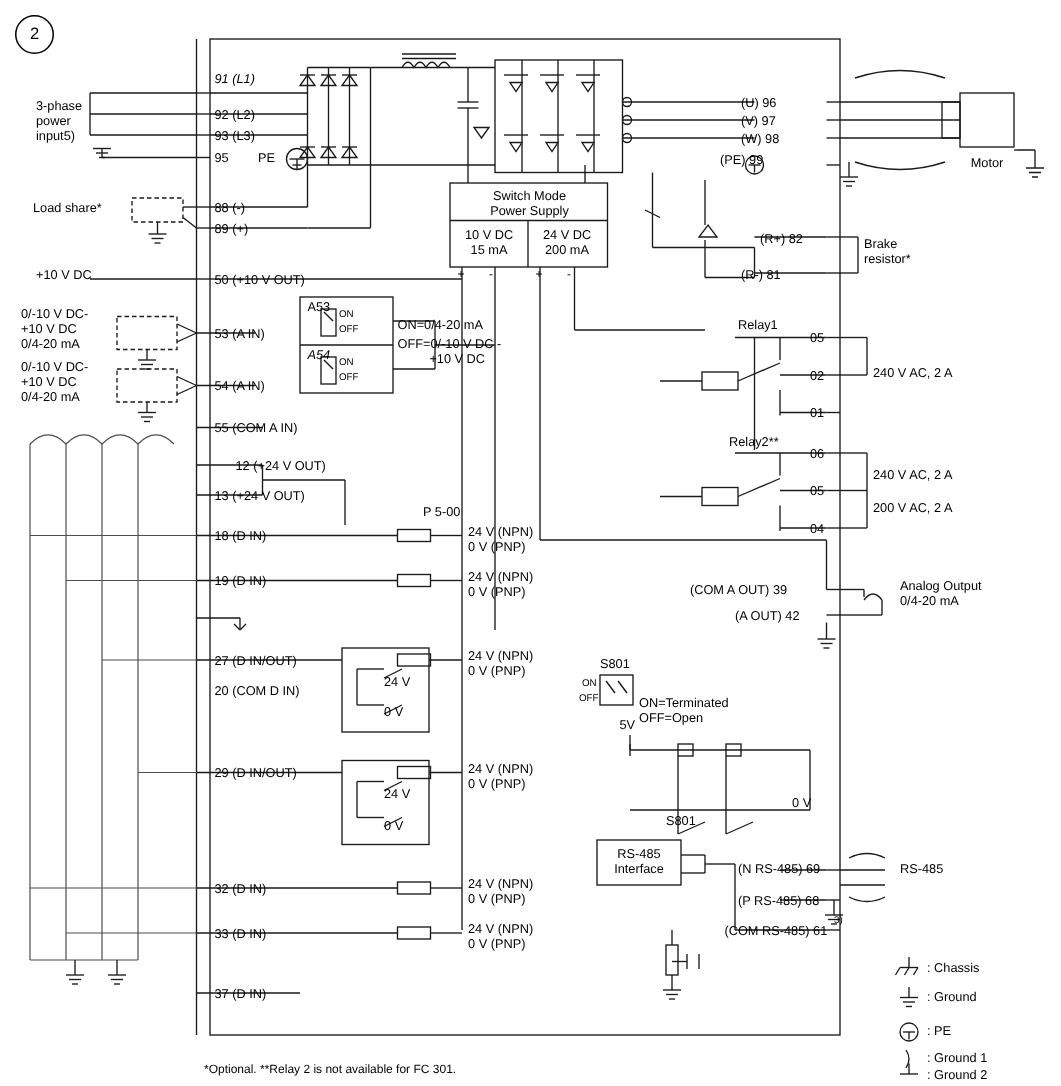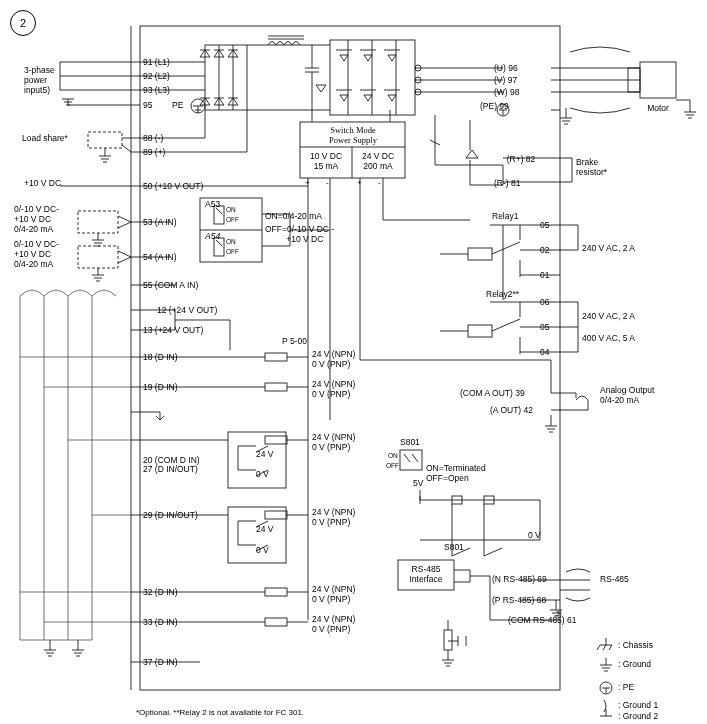--- a/index.html
+++ b/index.html
@@ -452,21 +452,21 @@
 input5)</div>
   <div class="lbl" style="left:22px;top:134px;">Load share*</div>
   <div class="lbl" style="left:24px;top:179px;">+10 V DC</div>
   <div class="lbl" style="left:14px;top:205px;">0/-10 V DC-
 +10 V DC
 0/4-20 mA</div>
   <div class="lbl" style="left:14px;top:240px;">0/-10 V DC-
 +10 V DC
 0/4-20 mA</div>
 
-  <div class="term" style="left:143px;top:57px;">91 (L1)</div>
+  <div class="term" style="left:143px;top:47px;font-style:italic;">91 (L1)</div>
   <div class="term" style="left:143px;top:71px;">92 (L2)</div>
   <div class="term" style="left:143px;top:85px;">93 (L3)</div>
   <div class="term" style="left:143px;top:100px;">95</div>
   <div class="term" style="left:172px;top:100px;">PE</div>
 
   <svg width="26" height="26" style="left:188px;top:96px;" viewBox="0 0 26 26">
     <g fill="none" stroke="#1a1a1a" stroke-width="0.9">
       <circle cx="10" cy="10" r="7"></circle>
       <line x1="5" y1="10" x2="15" y2="10"></line>
       <line x1="10" y1="10" x2="10" y2="17"></line>
@@ -479,37 +479,37 @@
 
   <div class="term" style="left:143px;top:181px;">50 (+10 V OUT)</div>
   <div class="term" style="left:143px;top:217px;">53 (A IN)</div>
   <div class="term" style="left:143px;top:252px;">54 (A IN)</div>
   <div class="term" style="left:143px;top:280px;">55 (COM A IN)</div>
   <div class="term" style="left:143px;top:305px;margin-left:14px;">12 (+24 V OUT)</div>
   <div class="term" style="left:143px;top:325px;text-align:right;">13 (+24 V OUT)</div>
   <div class="term" style="left:143px;top:352px;">18 (D IN)</div>
   <div class="term" style="left:143px;top:382px;">19 (D IN)</div>
   <div class="term" style="left:143px;top:407px;margin-top:48px;">20 (COM D IN)</div>
-  <div class="term" style="left:143px;top:435px;margin-top:29px;">27 (D IN/OUT)</div>
+  <div class="term" style="left:143px;top:435px;">27 (D IN/OUT)</div>
   <div class="term" style="left:143px;top:510px;">29 (D IN/OUT)</div>
   <div class="term" style="left:143px;top:587px;">32 (D IN)</div>
   <div class="term" style="left:143px;top:617px;">33 (D IN)</div>
   <div class="term" style="left:143px;top:657px;">37 (D IN)</div>
 
   <div class="lbl" style="left:205px;top:200px;">A53</div>
   <div class="lbl" style="left:205px;top:232px;font-style:italic;">A54</div>
   <div class="lbl" style="left:226px;top:206px;font-size:6.5px;">ON</div>
   <div class="lbl" style="left:226px;top:216px;font-size:6.5px;">OFF</div>
   <div class="lbl" style="left:226px;top:238px;font-size:6.5px;">ON</div>
   <div class="lbl" style="left:226px;top:248px;font-size:6.5px;">OFF</div>
   <div class="lbl" style="left:265px;top:212px;">ON=0/4-20 mA</div>
   <div class="lbl" style="left:265px;top:225px;">OFF=0/-10 V DC -
          +10 V DC</div>
 
-  <div class="lbl c" style="left:305px;top:126px;width:96px;font-family:Liberation Serif, serif;">Switch Mode
+  <div class="lbl c" style="left:305px;top:126px;width:96px;">Switch Mode
 Power Supply</div>
   <div class="lbl c" style="left:302px;top:152px;width:48px;">10 V DC
 15 mA</div>
   <div class="lbl c" style="left:354px;top:152px;width:48px;">24 V DC
 200 mA</div>
   <div class="lbl" style="left:305px;top:178px;font-size:8px;">+</div>
   <div class="lbl" style="left:326px;top:178px;font-size:8px;">-</div>
   <div class="lbl" style="left:357px;top:178px;font-size:8px;">+</div>
   <div class="lbl" style="left:378px;top:178px;font-size:8px;">-</div>
 
@@ -548,41 +548,41 @@
   <div class="term" style="left:540px;top:220px;">05</div>
   <div class="term" style="left:540px;top:245px;">02</div>
   <div class="term" style="left:540px;top:270px;">01</div>
   <div class="lbl" style="left:582px;top:244px;">240 V AC, 2 A</div>
 
   <div class="lbl" style="left:486px;top:290px;">Relay2**</div>
   <div class="term" style="left:540px;top:297px;">06</div>
   <div class="term" style="left:540px;top:322px;">05</div>
   <div class="term" style="left:540px;top:347px;">04</div>
   <div class="lbl" style="left:582px;top:312px;">240 V AC, 2 A</div>
-  <div class="lbl" style="left:582px;top:334px;">400 V AC, 5 A</div>
+  <div class="lbl" style="left:582px;top:334px;">200 V AC, 2 A</div>
 
   <div class="term r" style="left:460px;top:388px;width:88px;">(COM A OUT) 39</div>
   <div class="term r" style="left:490px;top:405px;width:58px;">(A OUT) 42</div>
   <div class="lbl" style="left:600px;top:386px;">Analog Output
 0/4-20 mA</div>
 
   <div class="lbl" style="left:400px;top:438px;">S801</div>
   <div class="lbl" style="left:388px;top:452px;font-size:6.5px;">ON</div>
   <div class="lbl" style="left:386px;top:462px;font-size:6.5px;">OFF</div>
   <div class="lbl" style="left:426px;top:464px;">ON=Terminated
 OFF=Open</div>
 
   <div class="lbl" style="left:413px;top:479px;">5V</div>
   <div class="lbl" style="left:528px;top:531px;">0 V</div>
   <div class="lbl" style="left:444px;top:543px;">S801</div>
   <div class="lbl c" style="left:400px;top:565px;width:52px;">RS-485
 Interface</div>
   <div class="term" style="left:492px;top:574px;">(N RS-485) 69</div>
   <div class="term" style="left:492px;top:595px;">(P RS-485) 68</div>
-  <div class="term" style="left:508px;top:615px;">(COM RS-485) 61</div>
+  <div class="term" style="left:483px;top:615px;">(COM RS-485) 61</div>
   <div class="lbl" style="left:600px;top:575px;">RS-485</div>
   <div class="lbl" style="left:556px;top:610px;font-size:6.5px;">3)</div>
 
   <div class="lbl" style="left:618px;top:641px;">: Chassis</div>
   <div class="lbl" style="left:618px;top:660px;">: Ground</div>
   <div class="lbl" style="left:618px;top:683px;">: PE</div>
   <div class="lbl" style="left:618px;top:701px;">: Ground 1</div>
   <div class="lbl" style="left:618px;top:712px;">: Ground 2</div>
 
   <div class="footnote" style="left:136px;top:708px;">*Optional. **Relay 2 is not available for FC 301.</div>

